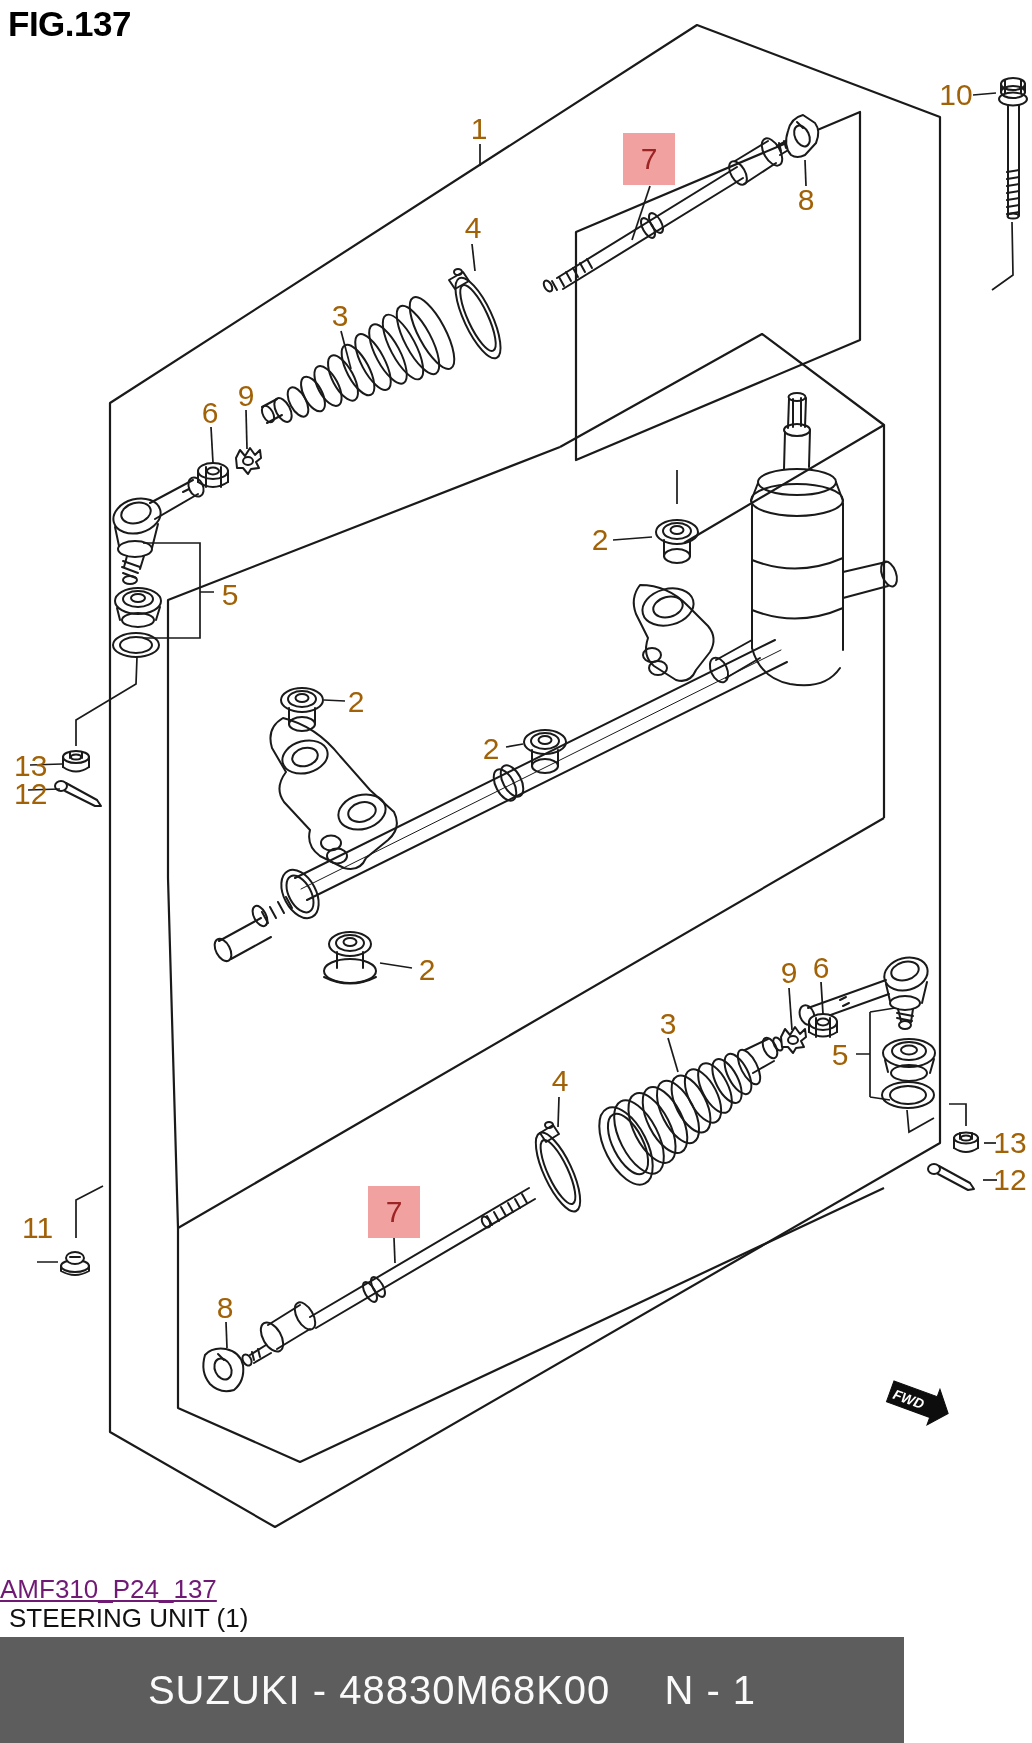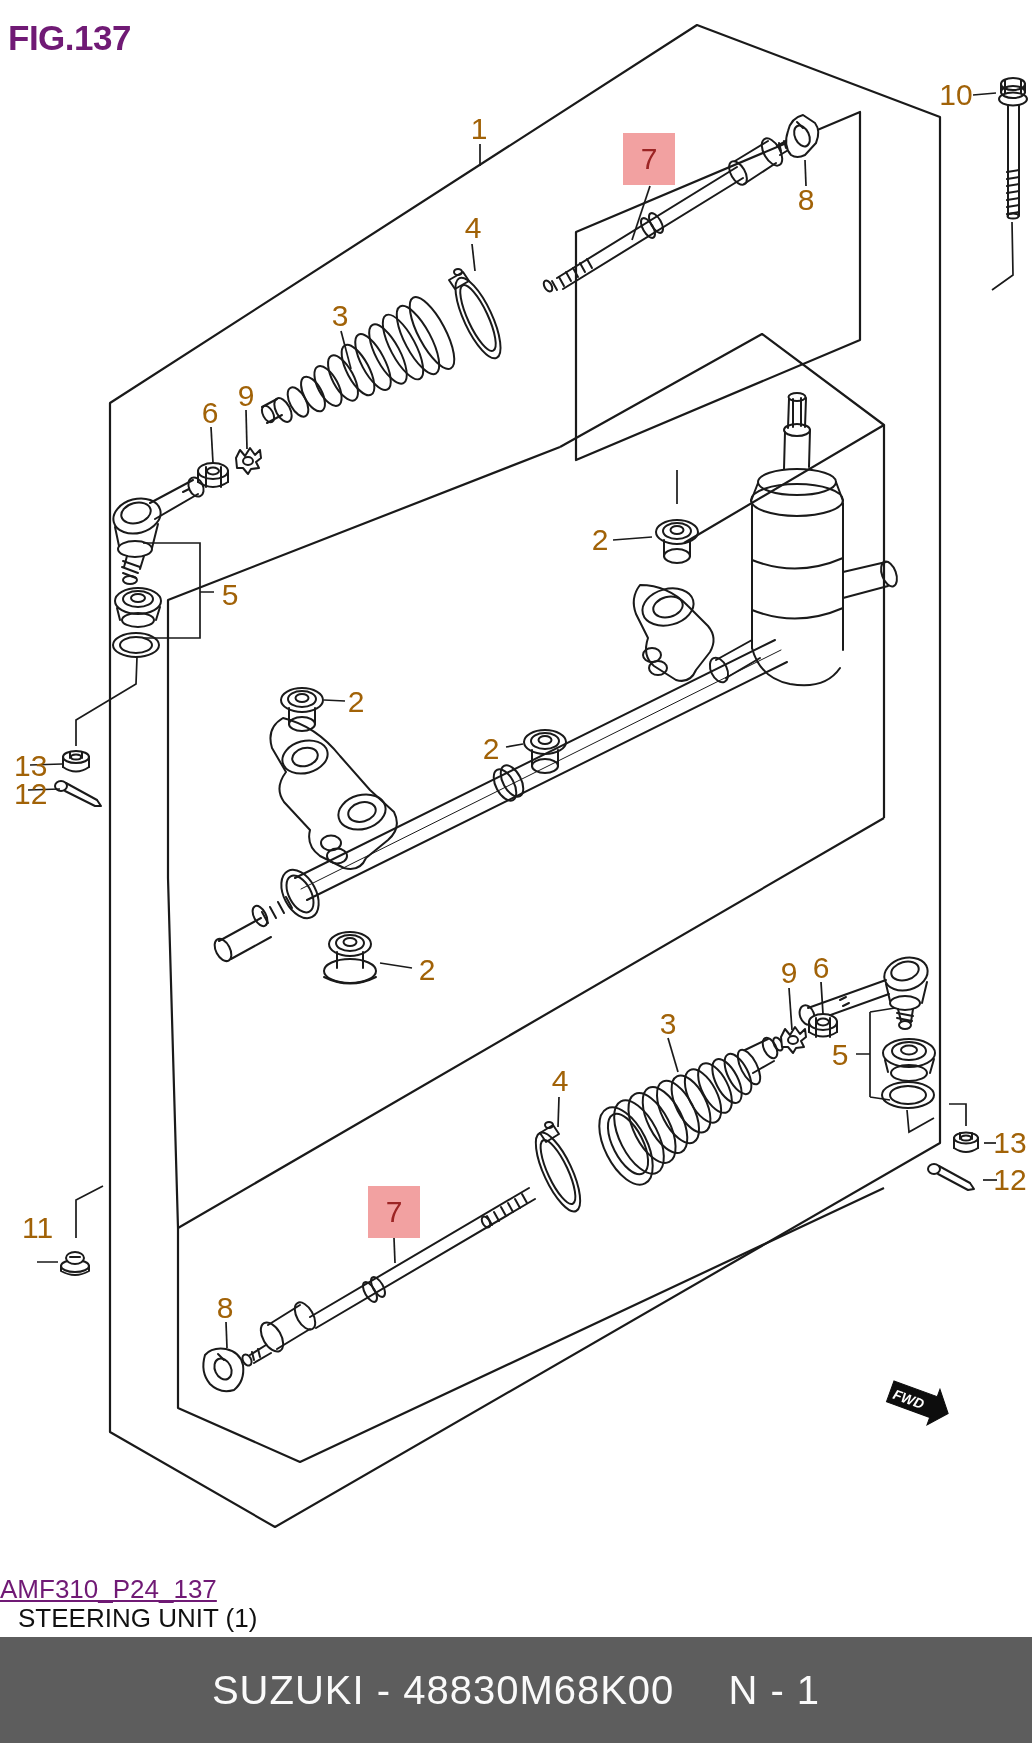--- a/index.html
+++ b/index.html
@@ -1,27 +1,27 @@
 <!DOCTYPE html>
 <html><head>
 <meta charset="utf-8">
 <style>
   html,body{margin:0;padding:0;background:#fff;}
   .page{position:relative;width:1032px;height:1743px;background:#ffffff;overflow:hidden;
         font-family:"Liberation Sans",sans-serif;color:#1a1a1a;}
-  .fig-title{position:absolute;left:8px;top:18px;font-size:35px;font-weight:700;
-             letter-spacing:-0.5px;color:#701a75;}
+  .fig-title{position:absolute;left:8px;top:4px;font-size:35px;font-weight:700;
+             letter-spacing:-0.5px;color:#000000;}
   svg.diagram{position:absolute;left:0;top:0;width:1032px;height:1743px;}
   .callout{position:absolute;transform:translate(-50%,-50%);font-size:30px;line-height:1;
            color:#a16207;white-space:nowrap;z-index:3;}
   .callout.hl{width:52px;height:52px;background:#f2a1a1;color:#9c2424;
               display:flex;align-items:center;justify-content:center;}
   .bottom-code{position:absolute;left:0;top:1574px;font-size:26px;color:#701a75;text-decoration:underline;}
-  .bottom-caption{position:absolute;left:18px;top:1603px;font-size:26px;color:#111;}
-  .footer{position:absolute;left:0;top:1637px;width:1032px;height:106px;background:#5d5d5d;
+  .bottom-caption{position:absolute;left:9px;top:1603px;font-size:26px;color:#111;}
+  .footer{position:absolute;left:0;top:1637px;width:904px;height:106px;background:#5d5d5d;
           display:flex;align-items:center;justify-content:center;gap:54px;}
   .footer span{font-size:40px;color:#fafafa;letter-spacing:1px;}
 </style>
 </head>
 <body>
 
 <div class="page">
 
   <span class="fig-title">FIG.137</span>
 

